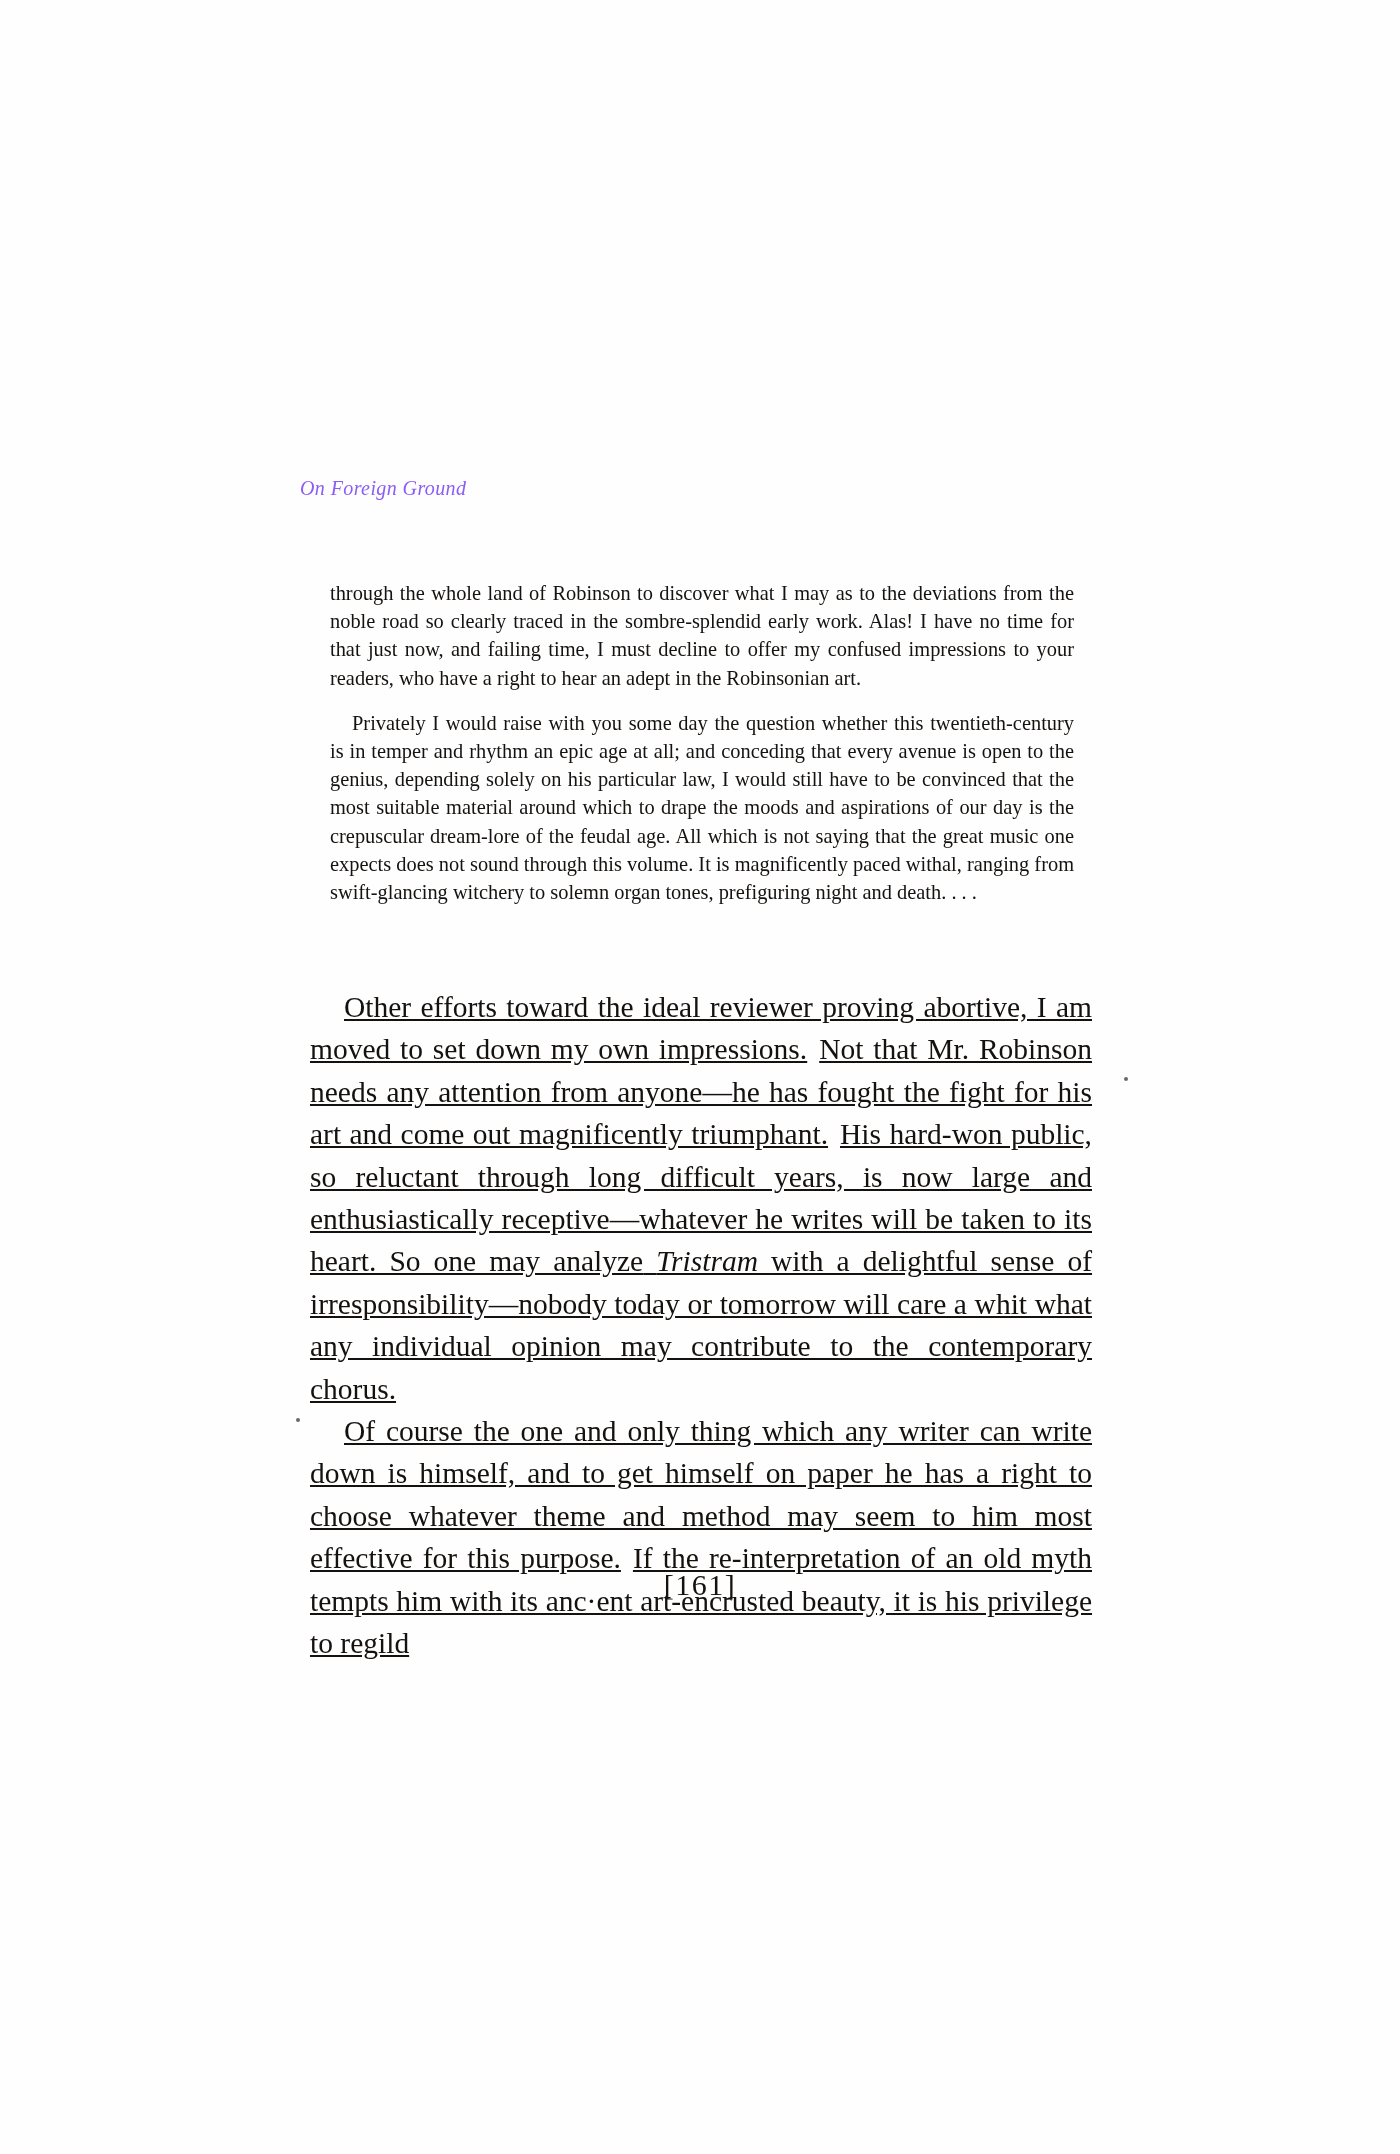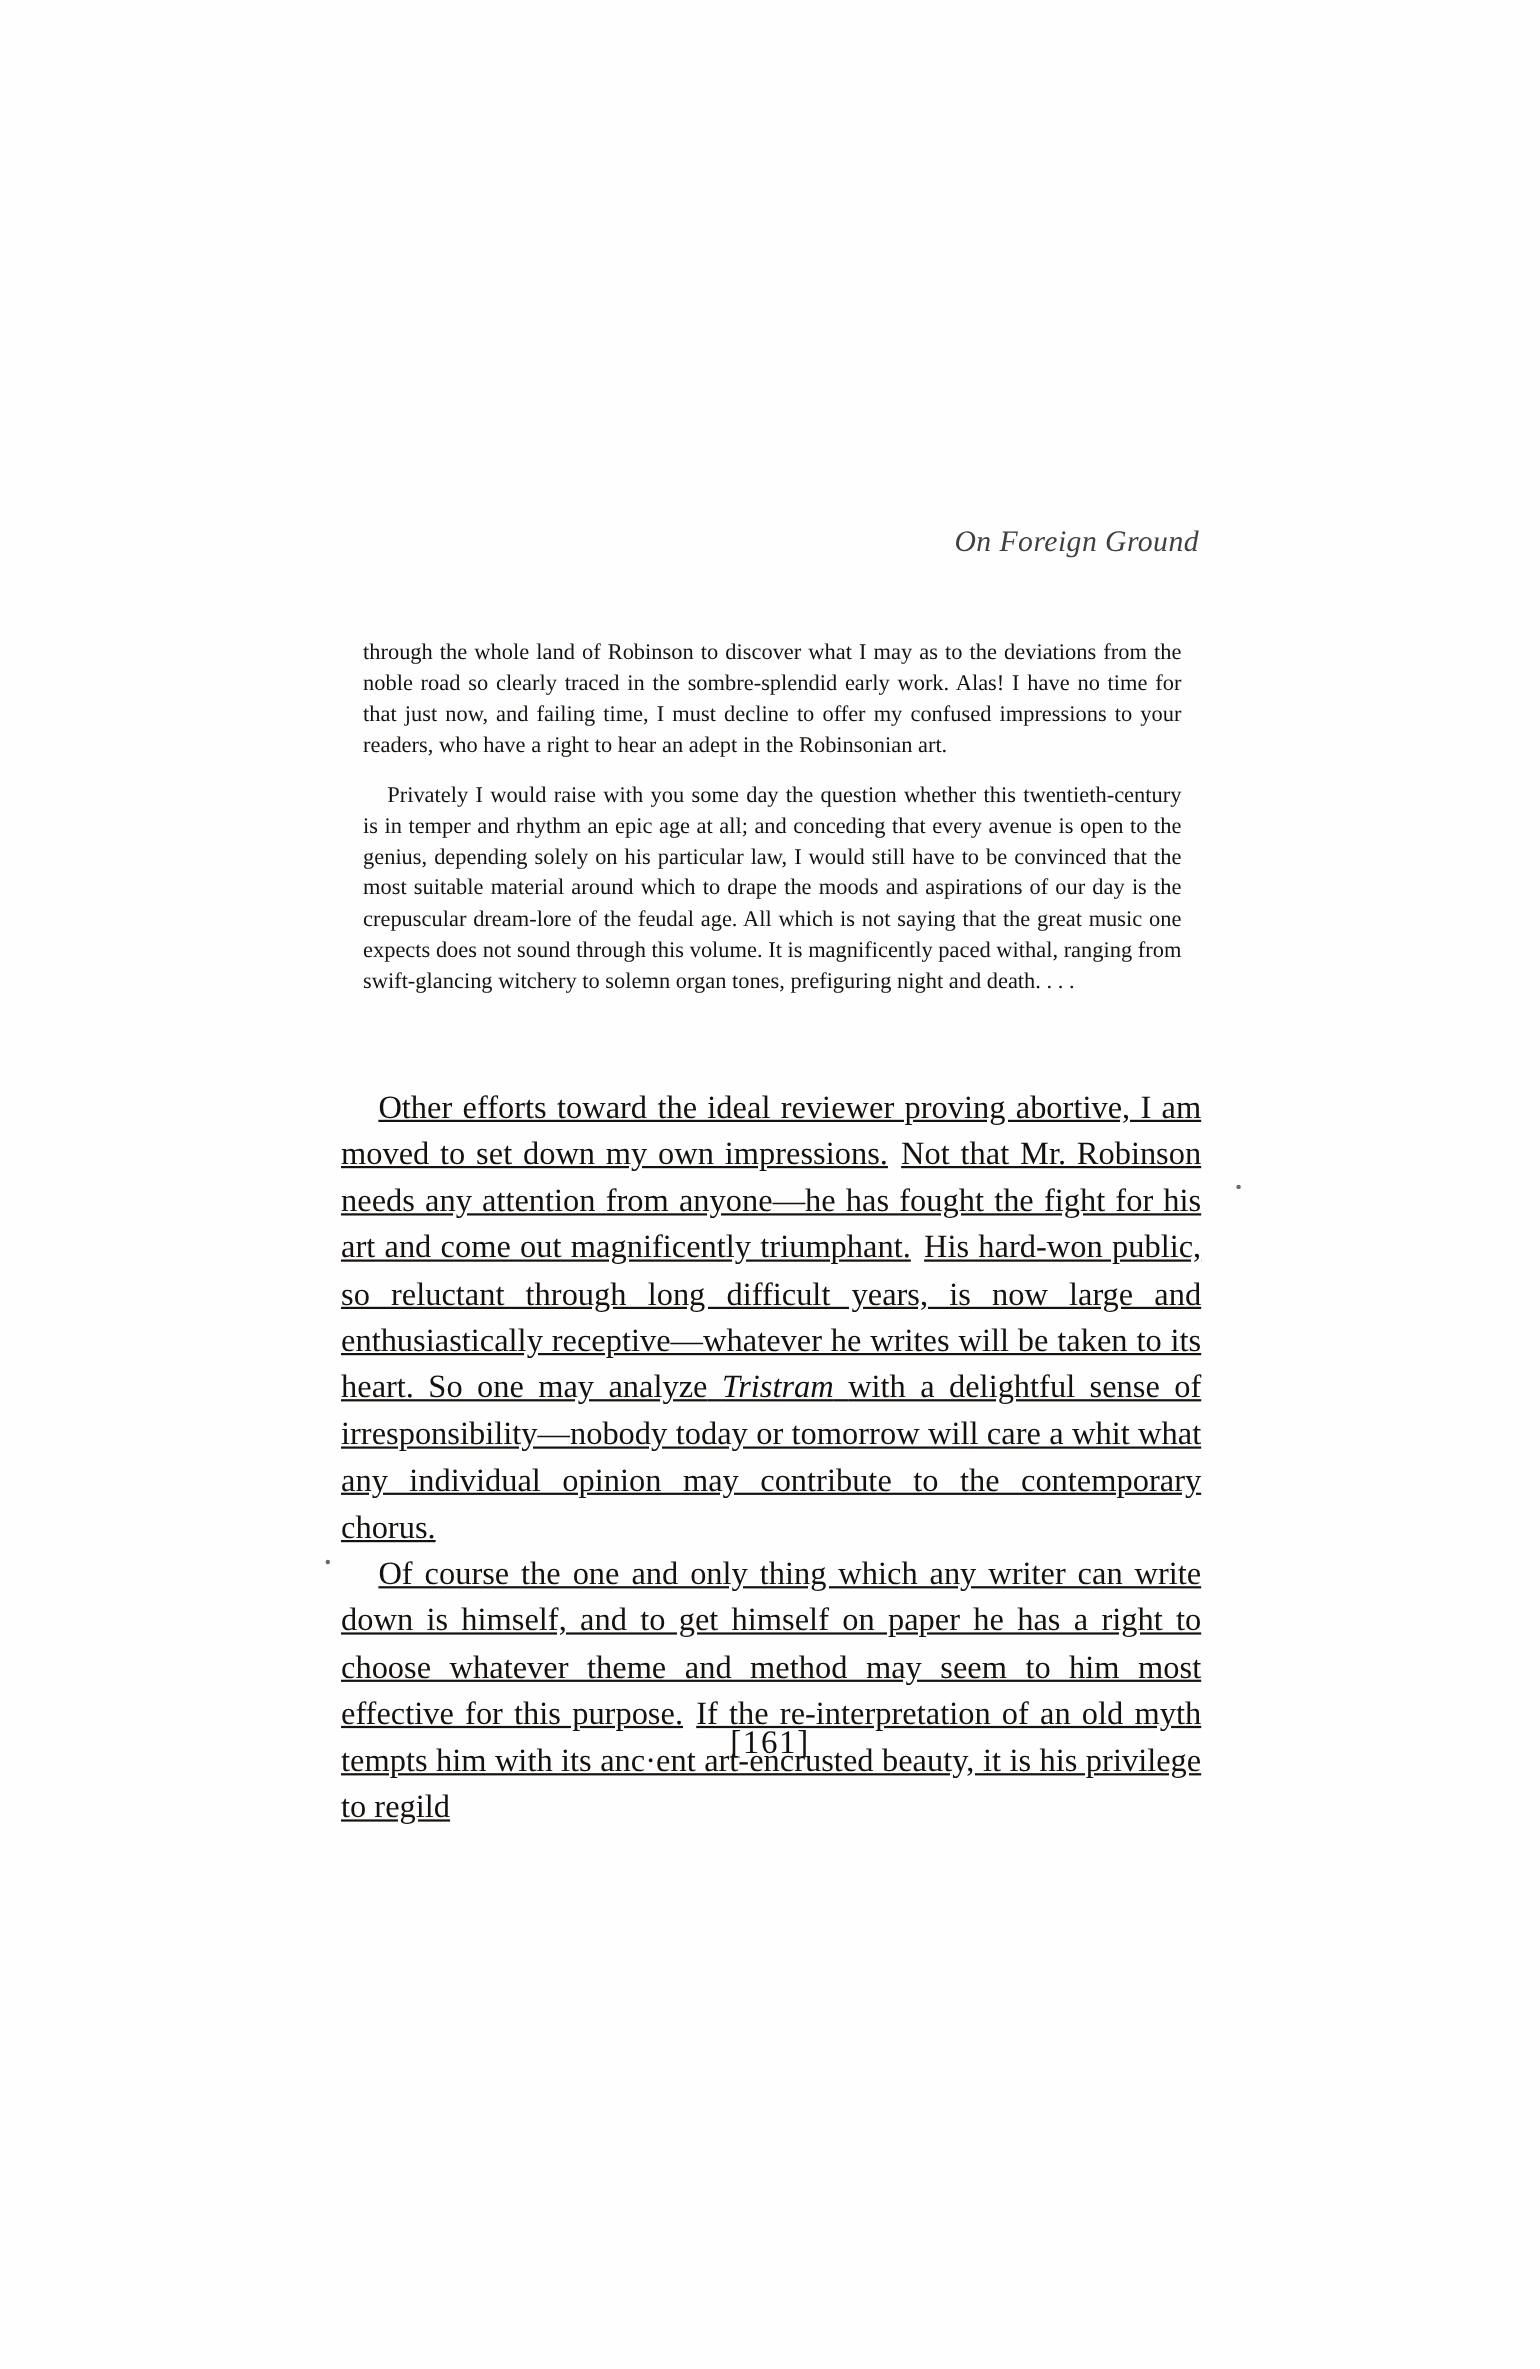--- a/index.html
+++ b/index.html
@@ -24,25 +24,24 @@
     height: 2154px;
     background: #fefefe;
   }
 
   
   .running-head {
     position: absolute;
     top: 477px;
     left: 300px;
     width: 790px;
-    text-align: right;
     font-style: italic;
-    font-size: 27px;
+    font-size: 20px;
     letter-spacing: 0.4px;
-    color: #404040;
+    color: #8b5cf6;
   }
 
   
   .extract {
     position: absolute;
     top: 562px;
     left: 313px;
     width: 778px;
     font-size: 20.4px;
     line-height: 28.2px;

